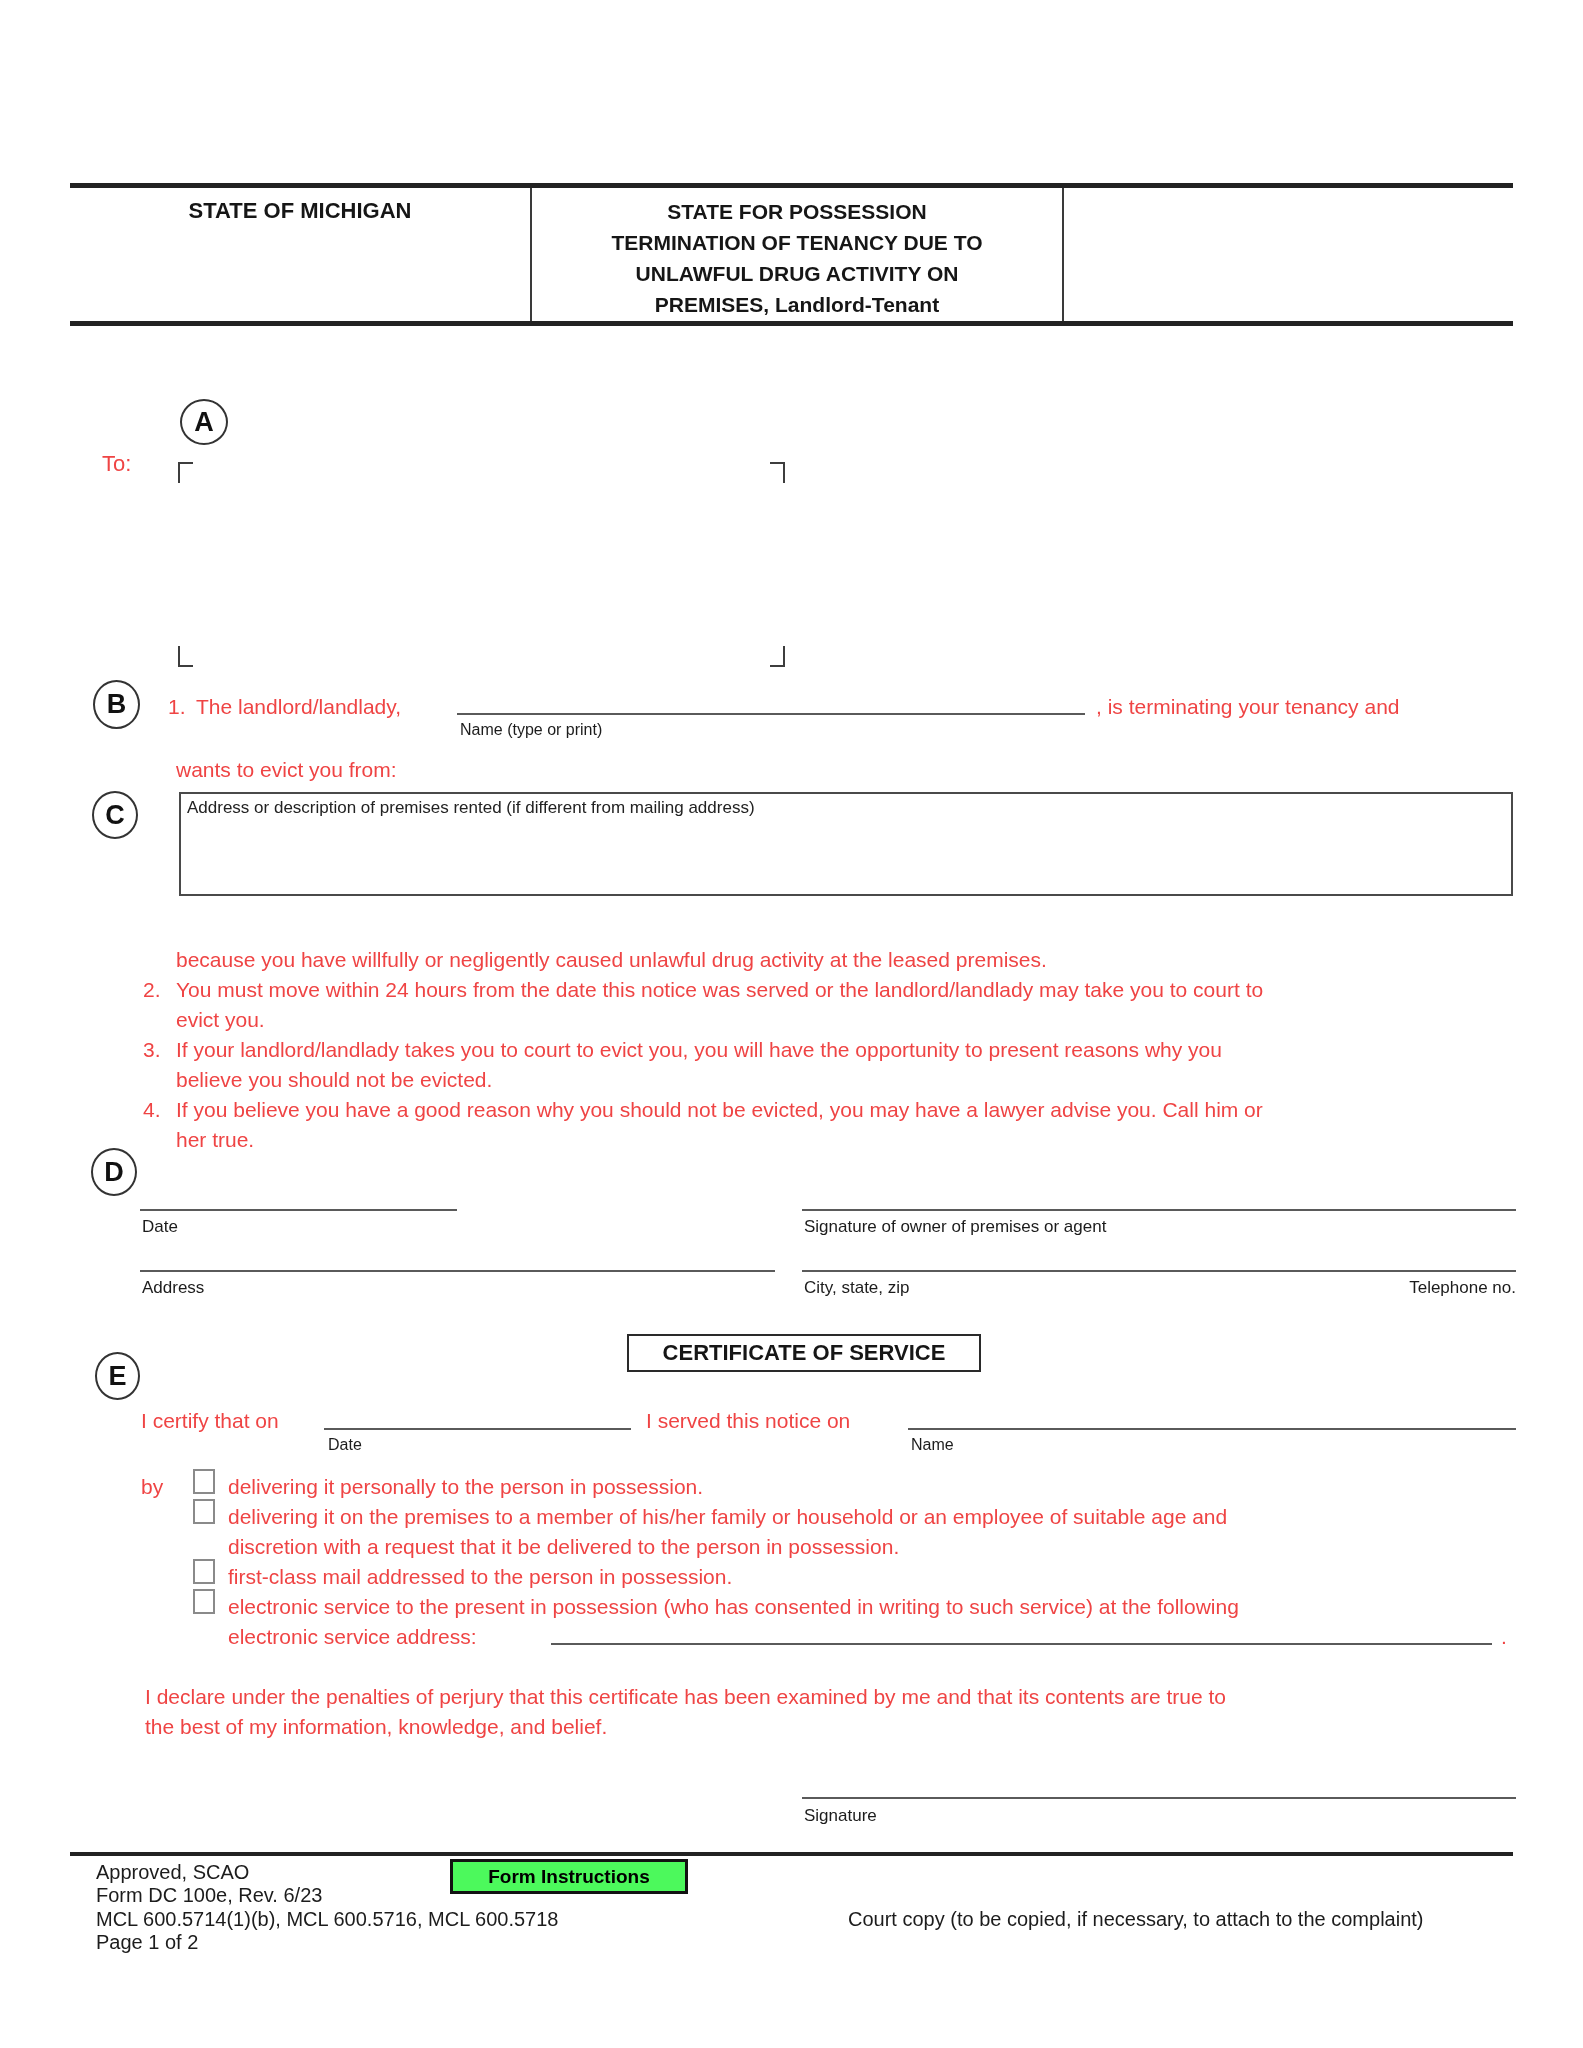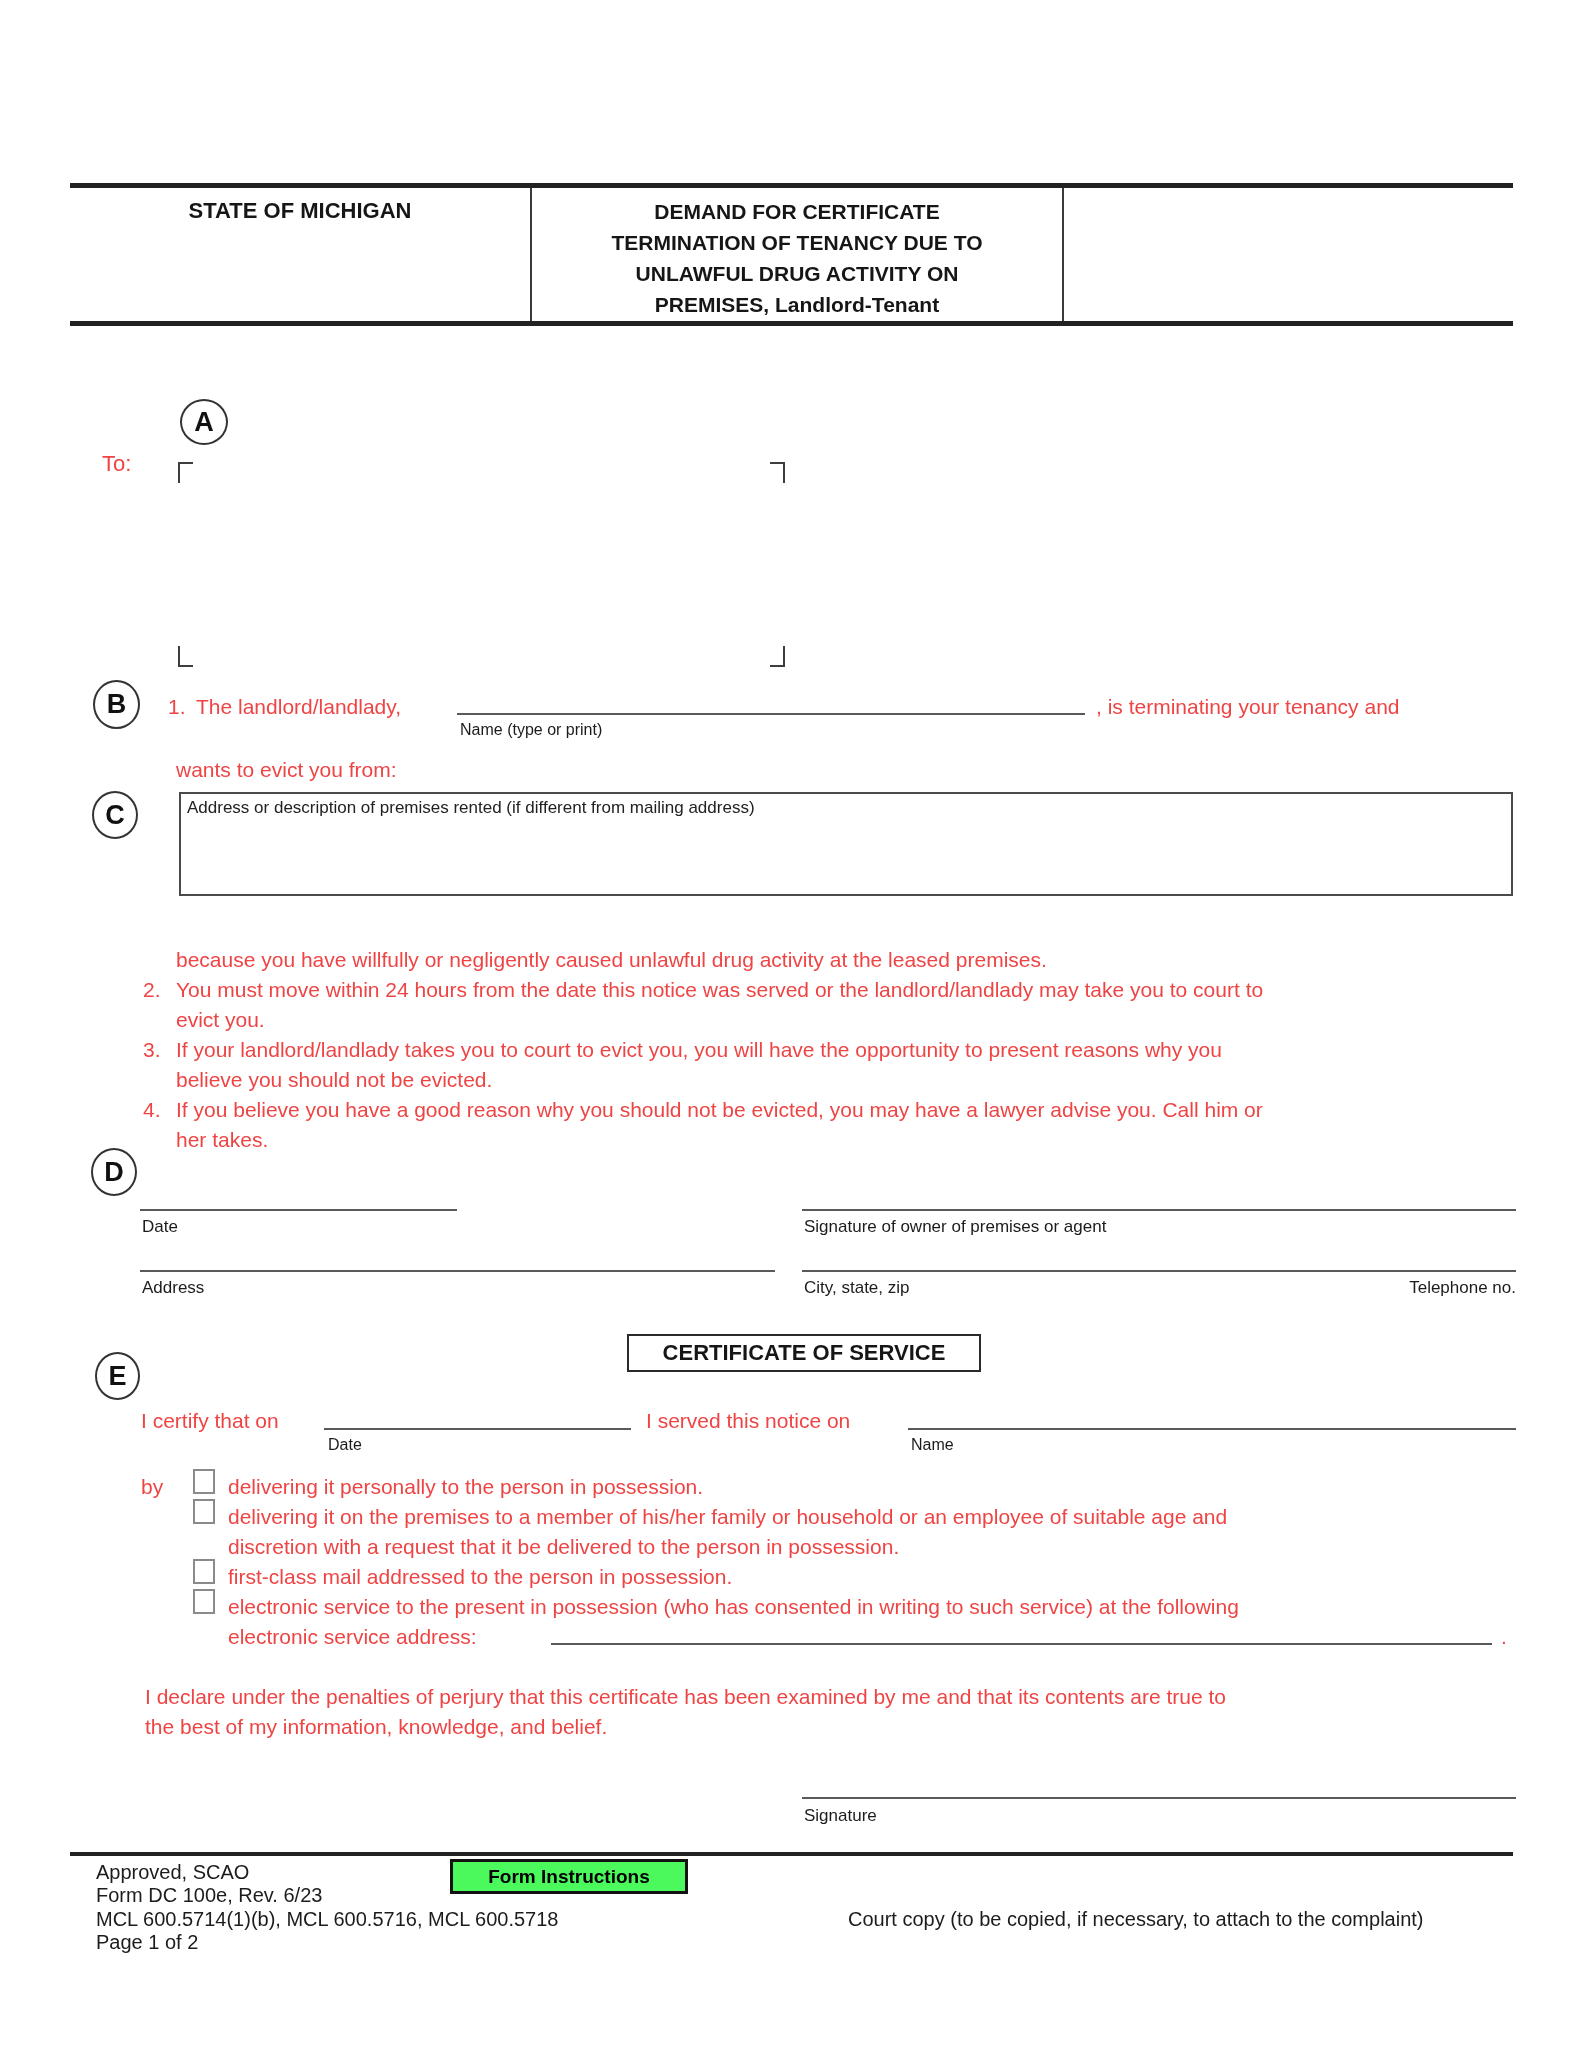--- a/index.html
+++ b/index.html
@@ -74,21 +74,21 @@
 <div class="page">
 
   <div class="abs rule-h" style="left:70px; top:183px; width:1443px; height:5px;"></div>
   <div class="abs rule-h" style="left:70px; top:321px; width:1443px; height:5px;"></div>
   <div class="abs rule-v" style="left:530px; top:188px; width:2px; height:133px;"></div>
   <div class="abs rule-v" style="left:1062px; top:188px; width:2px; height:133px;"></div>
 
   <div class="abs state-title" style="left:70px; top:198px; width:460px;">STATE OF MICHIGAN</div>
 
   <div class="abs form-title" style="left:532px; top:196px; width:530px;">
-    <div>DEMAND FOR CERTIFICATE</div>
+    <div>STATE FOR POSSESSION</div>
     <div>TERMINATION OF TENANCY DUE TO</div>
     <div>UNLAWFUL DRUG ACTIVITY ON</div>
     <div>PREMISES, Landlord-Tenant</div>
   </div>
 
   <div class="abs marker" style="left:180px; top:399px; width:48px; height:46px;">A</div>
 
   <div class="abs body-text" style="left:102px; top:451px; font-size:22px;">To:</div>
 
   <div class="abs bracket tl" style="left:178px; top:462px;"></div>
@@ -117,21 +117,21 @@
   <div class="abs body-text" style="left:143px; top:977px;">2.</div>
   <div class="abs body-text" style="left:176px; top:977px;">You must move within 24 hours from the date this notice was served or the landlord/landlady may take you to court to</div>
   <div class="abs body-text" style="left:176px; top:1007px;">evict you.</div>
 
   <div class="abs body-text" style="left:143px; top:1037px;">3.</div>
   <div class="abs body-text" style="left:176px; top:1037px;">If your landlord/landlady takes you to court to evict you, you will have the opportunity to present reasons why you</div>
   <div class="abs body-text" style="left:176px; top:1067px;">believe you should not be evicted.</div>
 
   <div class="abs body-text" style="left:143px; top:1097px;">4.</div>
   <div class="abs body-text" style="left:176px; top:1097px;">If you believe you have a good reason why you should not be evicted, you may have a lawyer advise you. Call him or</div>
-  <div class="abs body-text" style="left:176px; top:1127px;">her takes.</div>
+  <div class="abs body-text" style="left:176px; top:1127px;">her true.</div>
 
   <div class="abs marker" style="left:91px; top:1148px; width:46px; height:48px;">D</div>
 
   <div class="abs fill-line" style="left:140px; top:1187px; width:317px;"></div>
   <div class="abs small-label" style="left:142px; top:1217px; font-size:17px;">Date</div>
 
   <div class="abs fill-line" style="left:802px; top:1187px; width:714px;"></div>
   <div class="abs small-label" style="left:804px; top:1217px; font-size:17px;">Signature of owner of premises or agent</div>
 
   <div class="abs fill-line" style="left:140px; top:1248px; width:635px;"></div>

